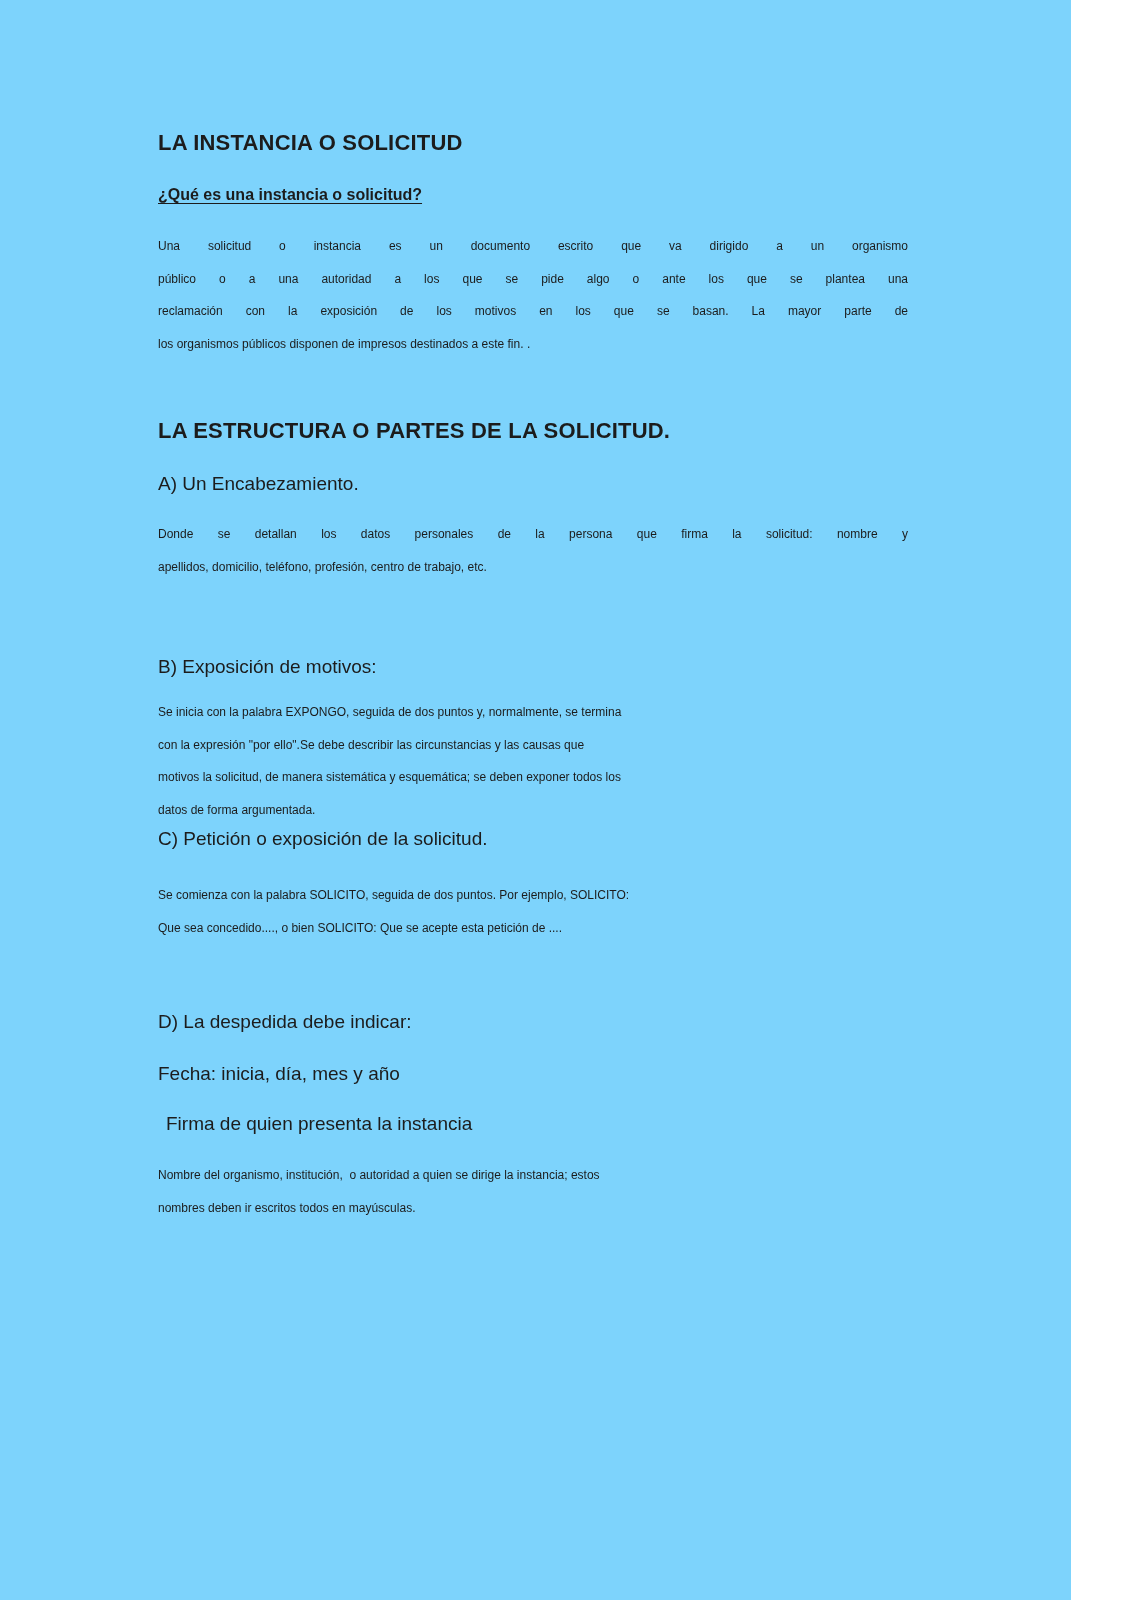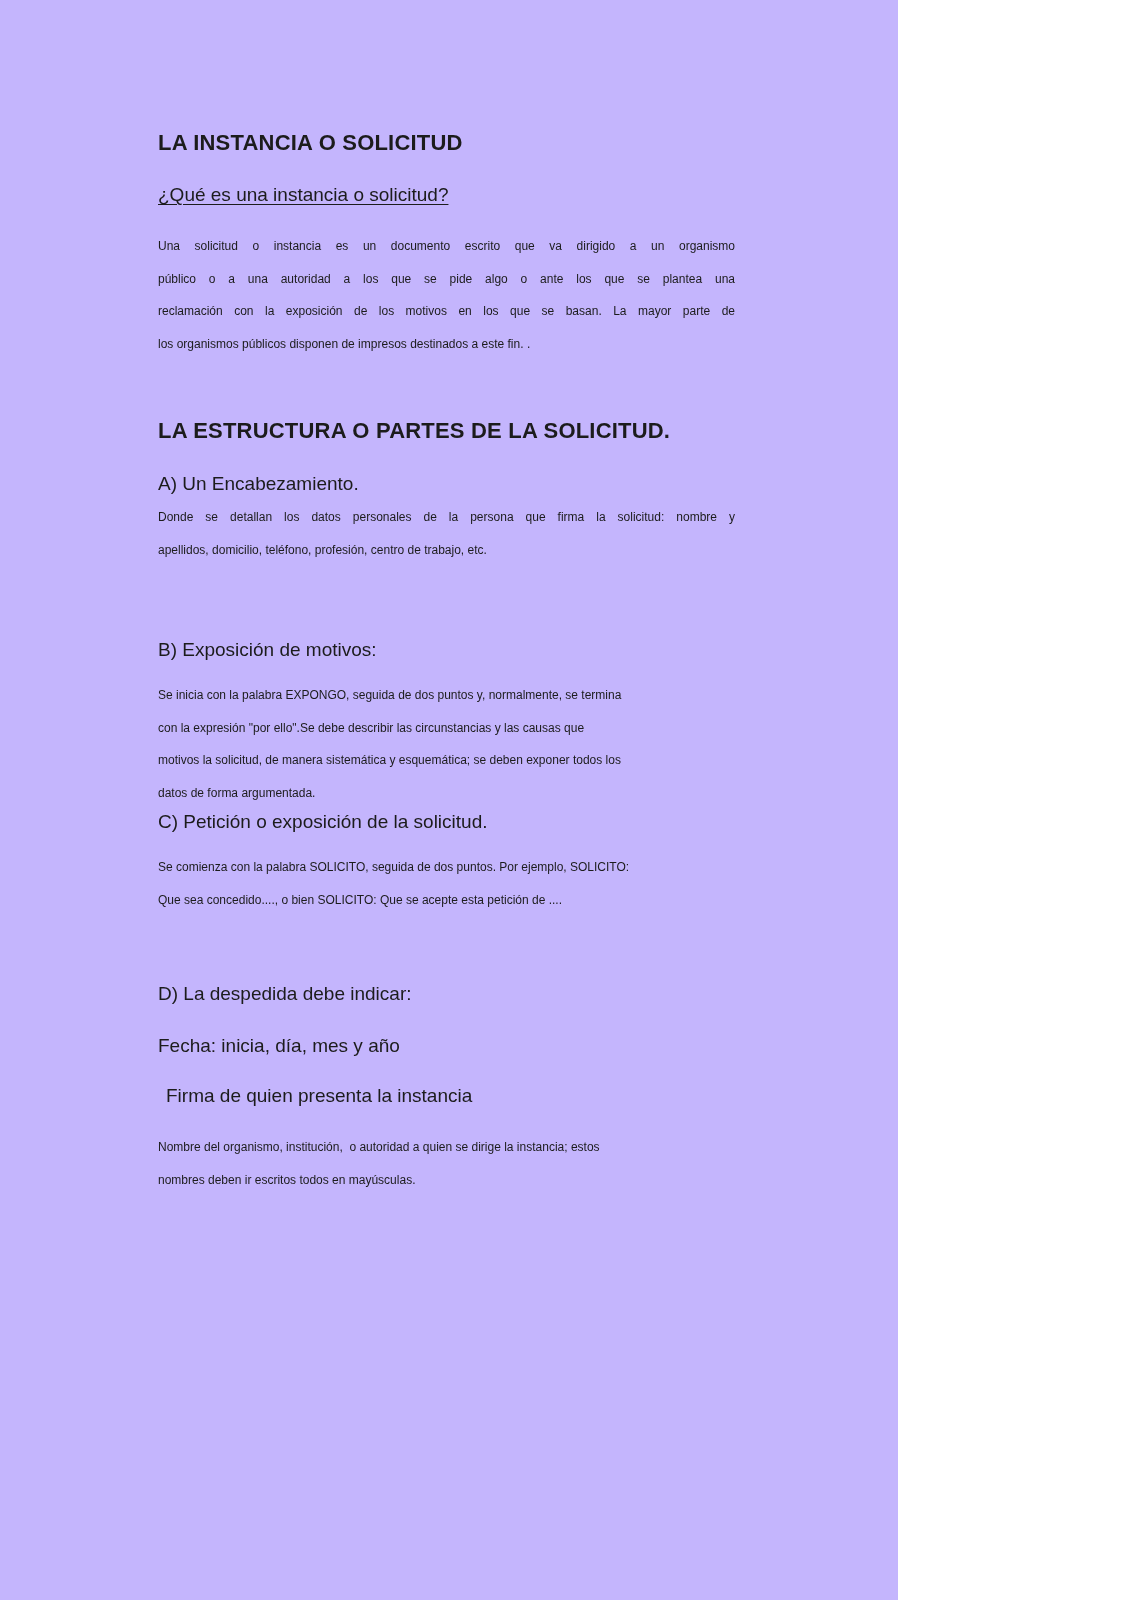--- a/index.html
+++ b/index.html
@@ -2,44 +2,45 @@
 <html lang="es"><head>
 <meta charset="utf-8">
 <style>
   html, body {
     margin: 0;
     padding: 0;
     background: #ffffff;
   }
   .page {
     position: relative;
-    width: 898px;
+    width: 1071px;
     height: 1600px;
-    background: #c4b5fd;
+    background: #7dd3fc;
     color: #1c1c1c;
     font-family: "Liberation Sans", "DejaVu Sans", sans-serif;
     overflow: hidden;
   }
   .content {
     padding: 130px 163px 0 158px; 
   }
   .doc-heading {
     font-size: 22px;
     font-weight: bold;
     line-height: 26px;
     letter-spacing: 0.2px;
     white-space: pre;
   }
   .doc-subtitle {
     margin-top: 26px;
-    font-size: 19px;
+    font-size: 16px;
     line-height: 26px;
     text-decoration: underline;
     text-underline-offset: 3px;
     white-space: pre;
+    font-weight: bold;
   }
   .para { margin: 0; }
   .line {
     height: 32.5px;
     line-height: 32.5px;
     font-size: 12px;
     white-space: pre; 
   }
   .line.jl {
     white-space: normal;
@@ -48,25 +49,25 @@
   }
   .label-line {
     font-size: 19px;
     line-height: 26px;
     white-space: pre;
   }
   
   .p-intro      { margin-top: 22px; }
   .h-structure  { margin-top: 58px; }
   .l-parta      { margin-top: 27px; }
-  .p-parta      { margin-top: 4px; }
+  .p-parta      { margin-top: 21px; }
   .l-partb      { margin-top: 71px; }
   .p-partb      { margin-top: 16px; }
   .l-partc      { }
-  .p-partc      { margin-top: 16px; }
+  .p-partc      { margin-top: 27px; }
   .l-partd      { margin-top: 65px; }
   .l-fecha      { margin-top: 26px; }
   .l-firma      { margin-top: 24px; margin-left: 8px; }
   .p-nombre     { margin-top: 22px; }
 </style>
 </head>
 <body>
 
 <div class="page">
   <div class="content">

